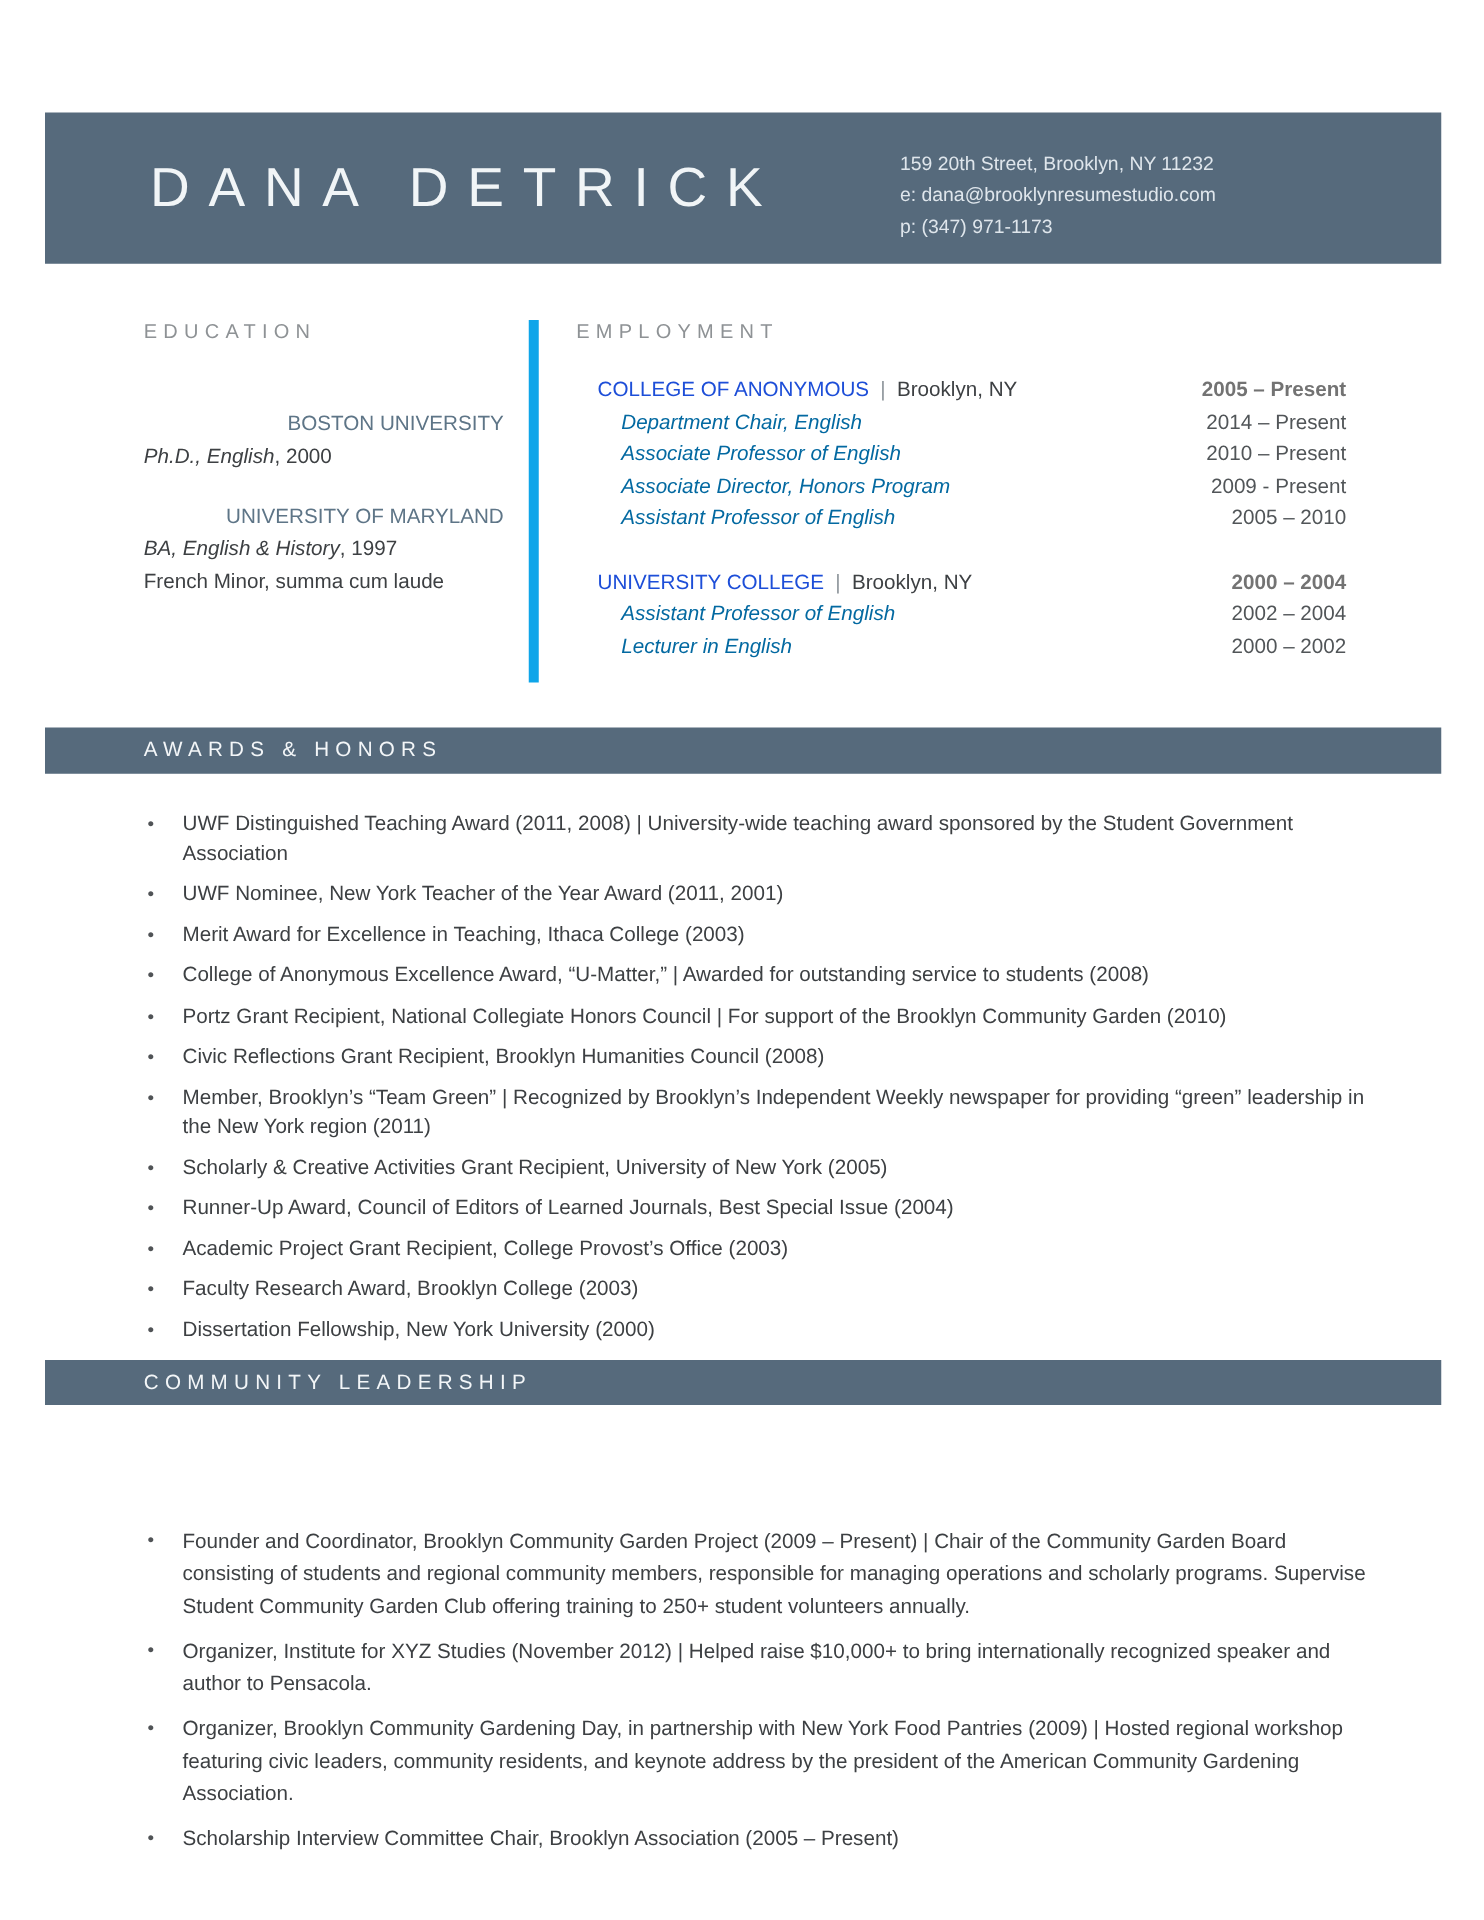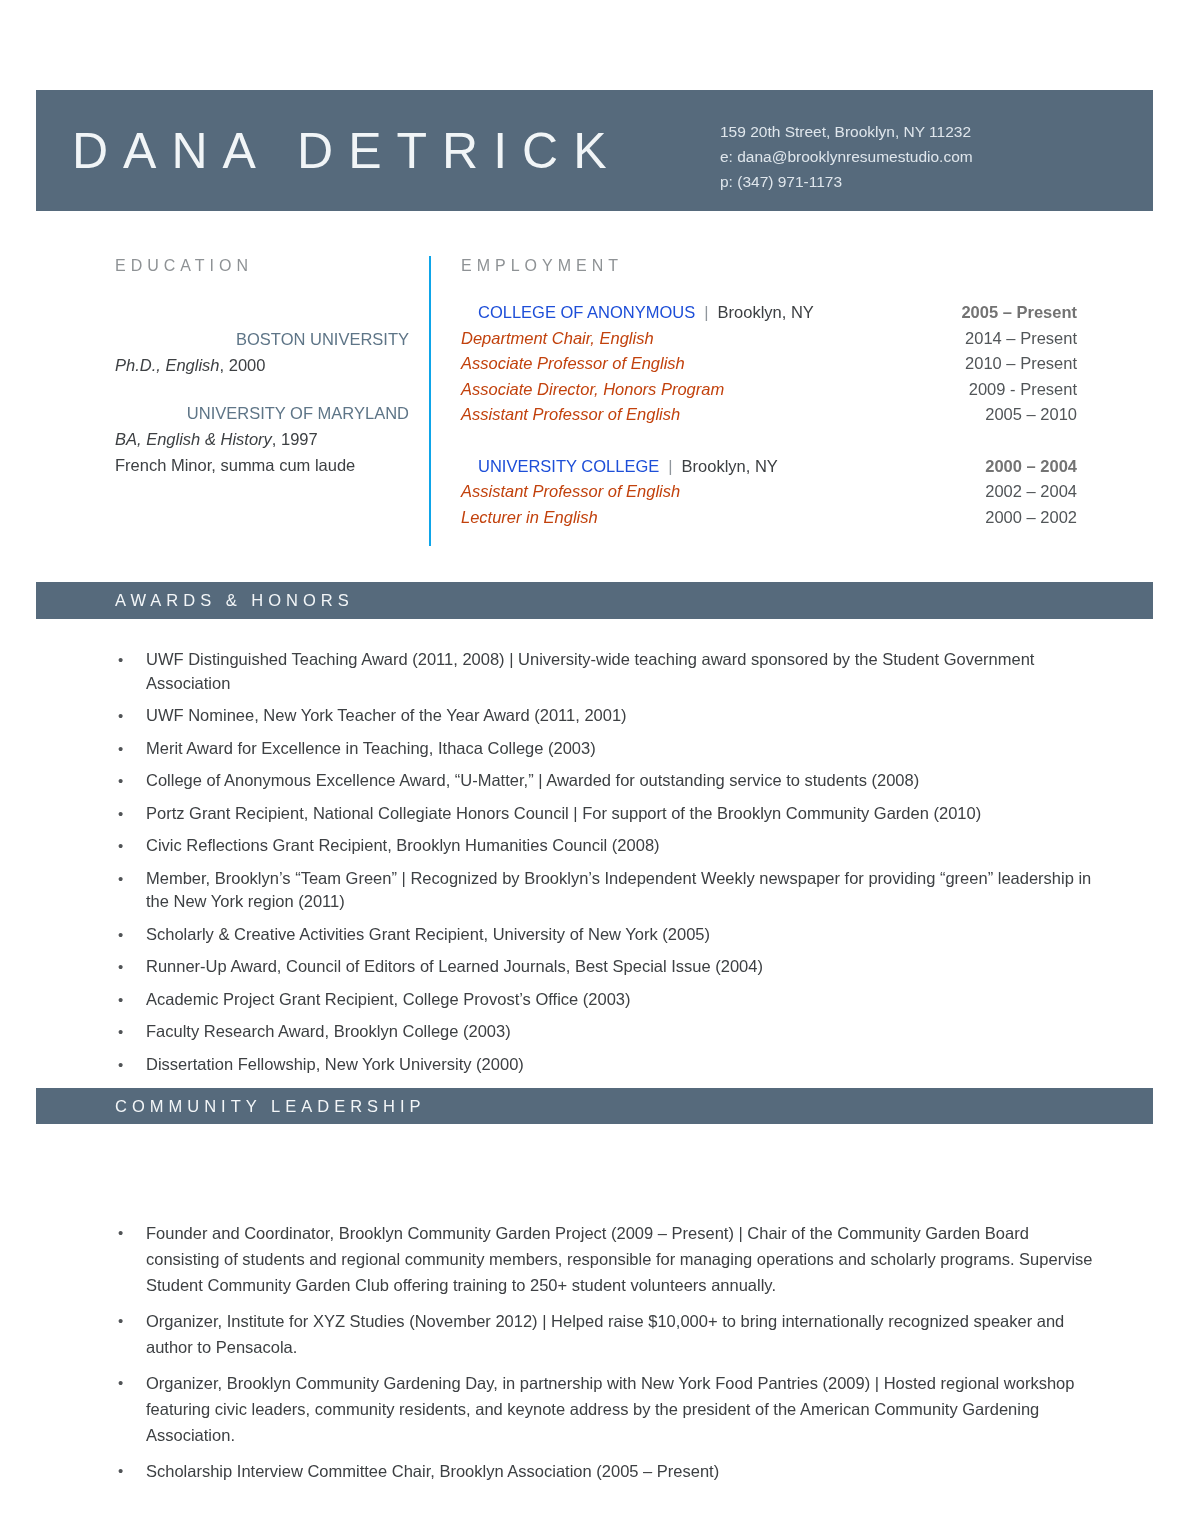--- a/index.html
+++ b/index.html
@@ -9,54 +9,54 @@
     font-family:"Liberation Sans","DejaVu Sans",sans-serif;
     color:#3d4043; font-size:16.5px;
   }
 
   
   .top-bar {
     position:absolute; left:36px; top:90px; width:1117px; height:121px;
     background:#566a7c; display:flex; align-items:center;
   }
   .candidate-name {
-    padding-left:36px; font-size:50px; font-weight:300;
+    padding-left:84px; font-size:44px; font-weight:300;
     letter-spacing:15px; color:#f1f5f7; white-space:nowrap;
   }
   .contact-block {
     position:absolute; left:684px; top:29px;
     font-size:15.5px; line-height:25px; color:#dfe6ec; font-weight:300;
   }
 
   
   .columns {
     position:absolute; left:115px; top:256px; width:962px;
     display:flex; min-height:290px;
   }
-  .col-left { width:316px; border-right:2px solid #0ea5e9; padding-right:20px; }
+  .col-left { width:316px; border-right:8px solid #0ea5e9; padding-right:20px; }
   .col-right { flex:1; padding-left:30px; }
 
   .section-label {
     font-size:16px; letter-spacing:5px; color:#8e9295; font-weight:400;
     line-height:20px;
   }
   .col-left .section-label { margin-bottom:50px; }
   .col-right .section-label { margin-bottom:24px; }
 
   .edu-entry { line-height:26px; }
   .edu-entry + .edu-entry { margin-top:22px; }
   .school-name { color:#5e7587; font-size:16.5px;text-align:right; }
   .it { font-style:italic; }
 
   .row { display:flex; justify-content:space-between; line-height:25.5px; }
   .company + .company { margin-top:26px; }
   .company-name { color:#1d4ed8;margin-left:17px; }
   .sep { color:#8f969c; margin:0 9px; }
   .company-dates { font-weight:700; color:#737373; }
-  .role-title { font-style:italic; color:#c2410c; }
+  .role-title { font-style:italic; color:#0369a1;margin-left:36px; }
   .role-dates { color:#515558; }
 
   
   .section-bar {
     position:absolute; left:36px; width:1117px; height:37px;
     background:#566a7c; display:flex; align-items:center;
     padding-left:79px;
   }
   .section-bar .bar-label {
     color:#f3f6f8; font-size:16.5px; letter-spacing:5px; font-weight:400;

